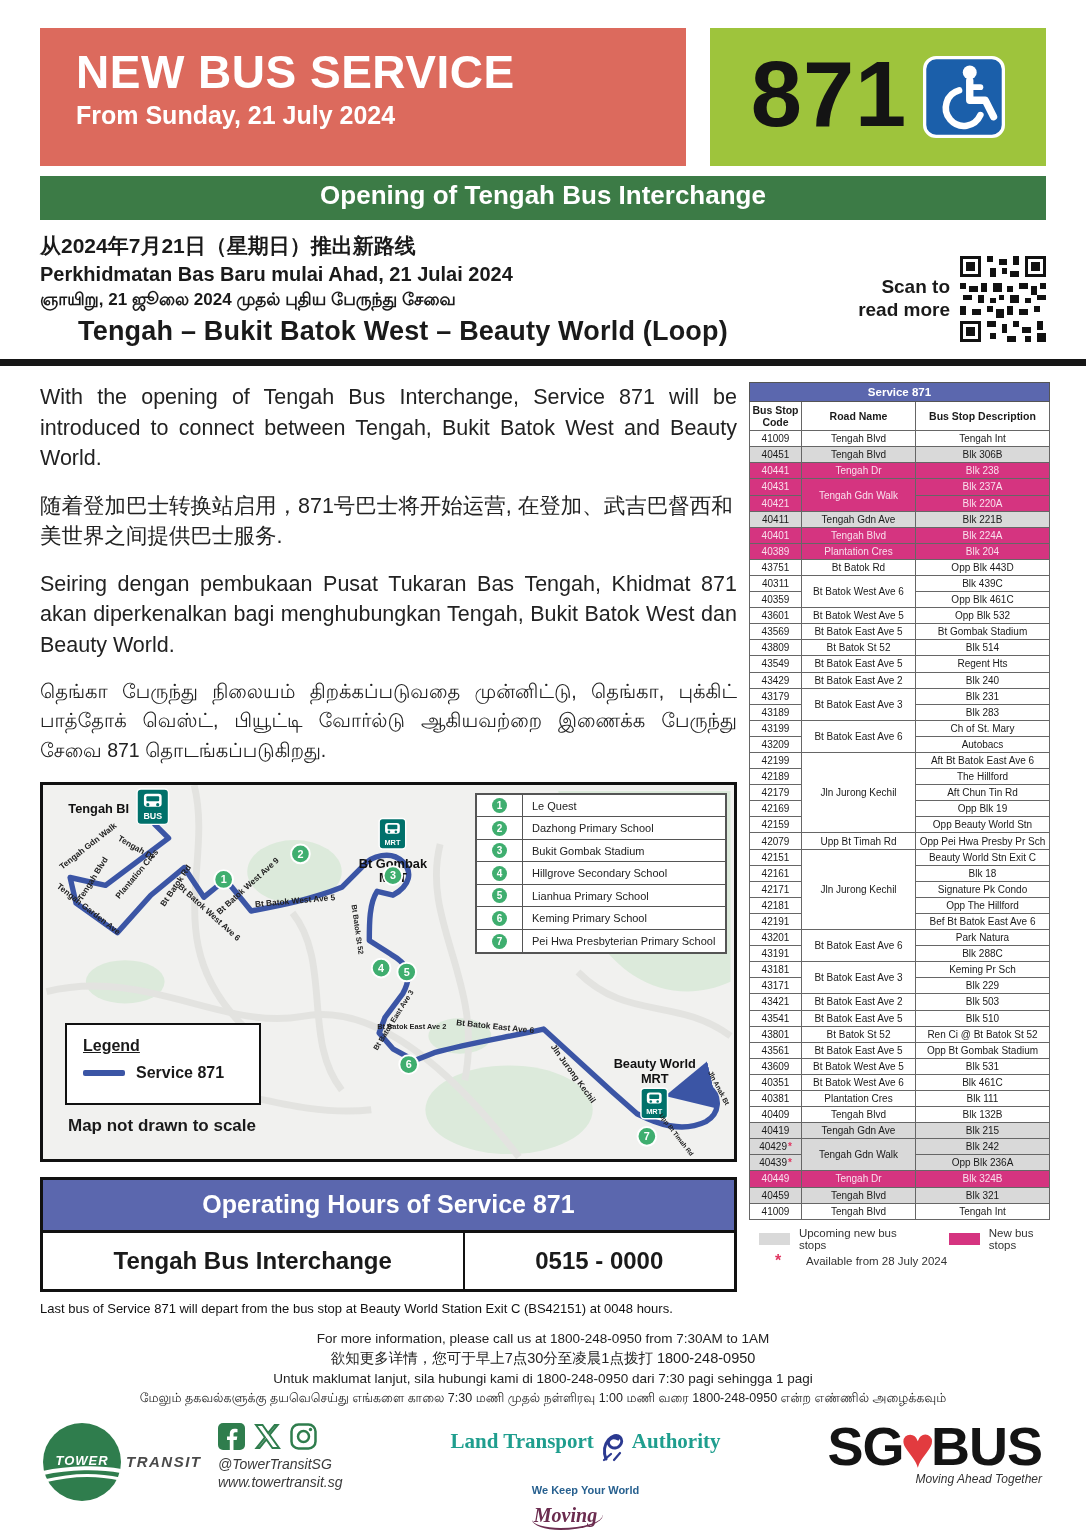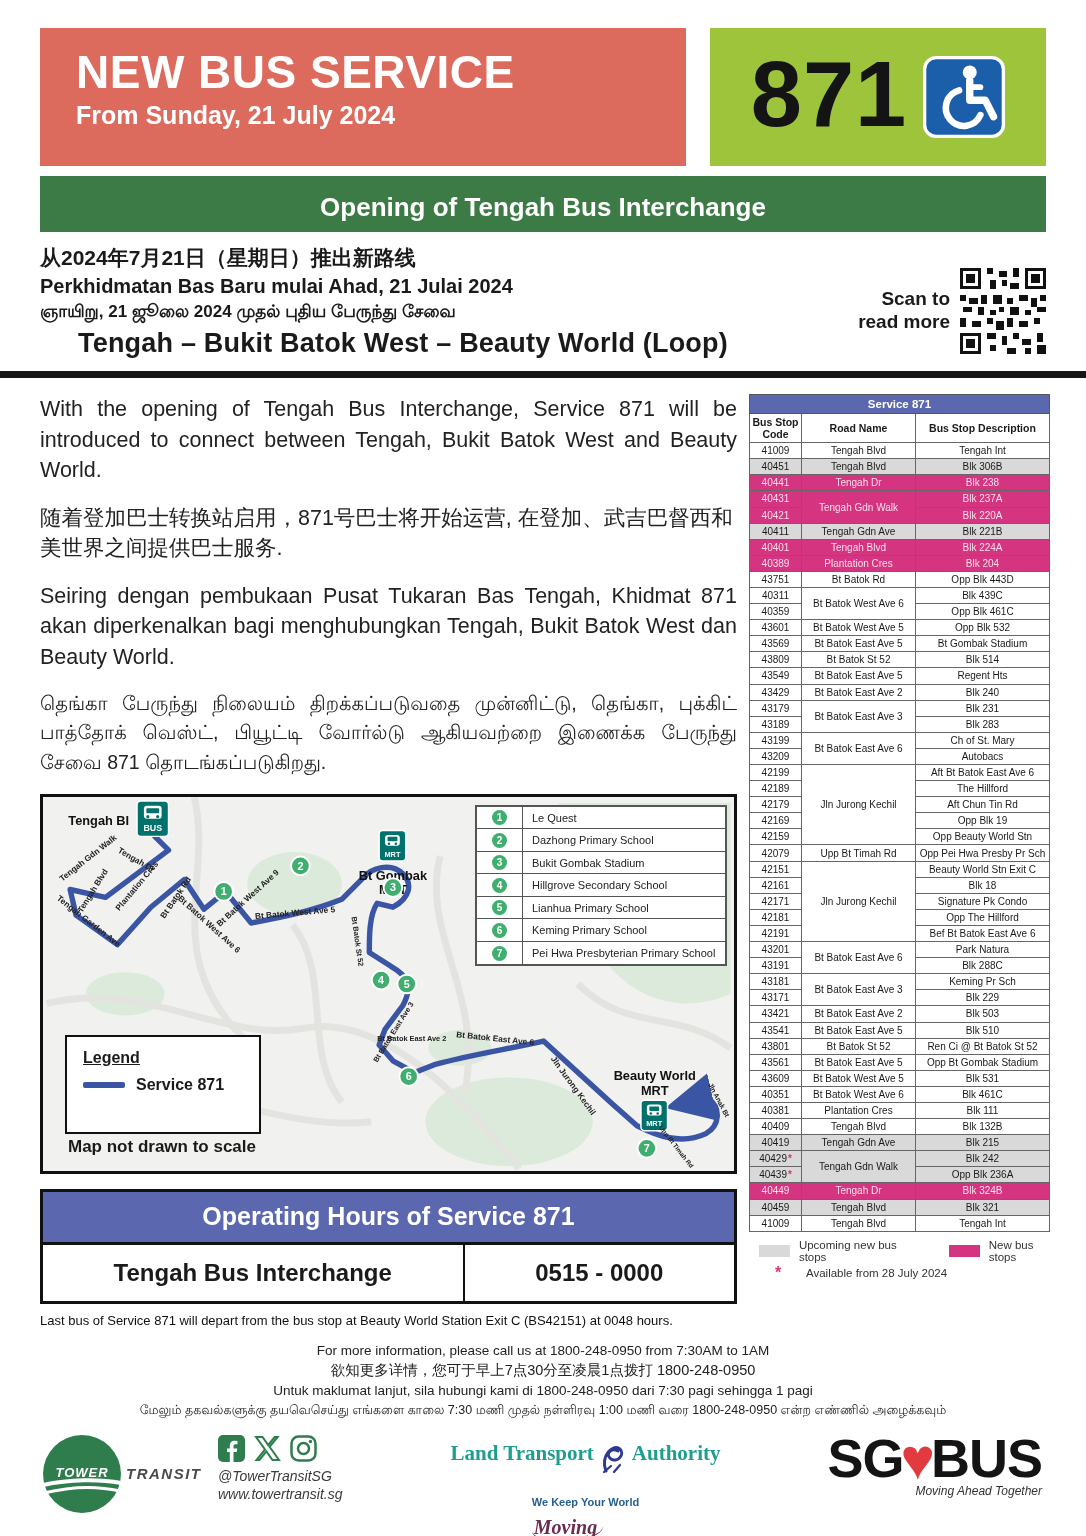--- a/index.html
+++ b/index.html
@@ -10,21 +10,21 @@
   }
   .page { padding: 28px 40px 0 40px; }
 
   
   .header-row { display: flex; gap: 24px; height: 138px; }
   .red-block { flex: 1; background: #DC6A5D; color: #fff; padding: 20px 0 0 36px; }
   .red-title { font-size: 46px; font-weight: bold; line-height: 1.05; letter-spacing: .5px; }
   .red-sub { font-size: 25px; font-weight: bold; margin-top: 5px; }
   .green-block { width: 336px; background: #9EC43C; display: flex; align-items: center; justify-content: center; gap: 16px; }
   .service-num { font-size: 92px; font-weight: bold; color: #141414; letter-spacing: 1px; line-height: 1; padding-bottom: 6px; }
-  .banner { margin-top: 10px; background: #3C7B46; color: #fff; text-align: center; font-weight: bold; font-size: 26px; padding: 16px 0 9px 0; }
+  .banner { margin-top: 10px; background: #3C7B46; color: #fff; text-align: center; font-weight: bold; font-size: 26px; padding: 4px 0 9px 0; }
 
   
   .intro { display: flex; margin-top: 12px; }
   .intro-left { flex: 1; }
   .intro-zh { font-size: 21px; font-weight: bold; }
   .intro-ms { font-size: 20px; font-weight: bold; margin-top: 3px; }
   .intro-ta { font-size: 17px; font-weight: bold; margin-top: 4px; }
   .intro-route { font-size: 27px; font-weight: bold; margin-top: 5px; letter-spacing: .2px; margin-left: 38px; }
   .intro-right { width: 220px; display: flex; align-items: center; justify-content: flex-end; gap: 10px; padding-top: 18px; }
   .scan-text { font-weight: bold; font-size: 19px; text-align: right; line-height: 1.2; }
@@ -41,26 +41,26 @@
 
   
   .map-wrap { position: relative; border: 3px solid #111; width: 697px; height: 380px; background: #f1f1ef; overflow: hidden; }
   .map-svg { position: absolute; left: 0; top: 0; }
   .landmarks { position: absolute; top: 8px; right: 7px; width: 252px; border: 2px solid #555; background: #fff; }
   .landmark-row { display: flex; align-items: stretch; border-bottom: 1px solid #555; height: 22.5px; }
   .landmark-row:last-child { border-bottom: none; }
   .landmark-num-cell { width: 46px; border-right: 1px solid #555; display: flex; align-items: center; justify-content: center; }
   .num-circle { width: 15px; height: 15px; border-radius: 50%; background: #3FAE6F; color: #fff; font-size: 10px; font-weight: bold; display: flex; align-items: center; justify-content: center; }
   .landmark-name { flex: 1; font-size: 11px; display: flex; align-items: center; padding-left: 9px; color: #222; }
-  .legend-box { position: absolute; left: 22px; top: 238px; width: 196px; height: 99px; border: 2.5px solid #111; background: #fff; padding: 12px 16px 0 16px; }
+  .legend-box { position: absolute; left: 22px; top: 238px; width: 196px; height: 82px; border: 2.5px solid #111; background: #fff; padding: 12px 16px 0 16px; }
   .legend-title { font-weight: bold; font-size: 16px; text-decoration: underline; }
   .legend-line { display: flex; align-items: center; gap: 11px; margin-top: 9px; }
   .legend-swatch { width: 42px; height: 6px; background: #3B55A5; border-radius: 2px; }
   .legend-label { font-weight: bold; font-size: 16px; }
-  .scale-note { position: absolute; left: 25px; top: 340px; font-weight: bold; font-size: 17px; }
+  .scale-note { position: absolute; left: 25px; top: 331px; font-weight: bold; font-size: 17px; }
 
   
   .ophours { border: 3px solid #111; margin-top: 15px; }
   .ophours-header { background: #5B67AE; color: #fff; font-weight: bold; font-size: 25px; text-align: center; padding: 10px 0 11px 0; }
   .ophours-row { display: flex; border-top: 3px solid #111; background: #fff; }
   .oph-loc { width: 61%; border-right: 2px solid #111; text-align: center; font-weight: bold; font-size: 24px; padding: 14px 0; }
   .oph-hrs { flex: 1; text-align: center; font-weight: bold; font-size: 24px; padding: 14px 0; }
   .lastbus-note { font-size: 13px; margin-top: 9px; color: #111; }
 
   

